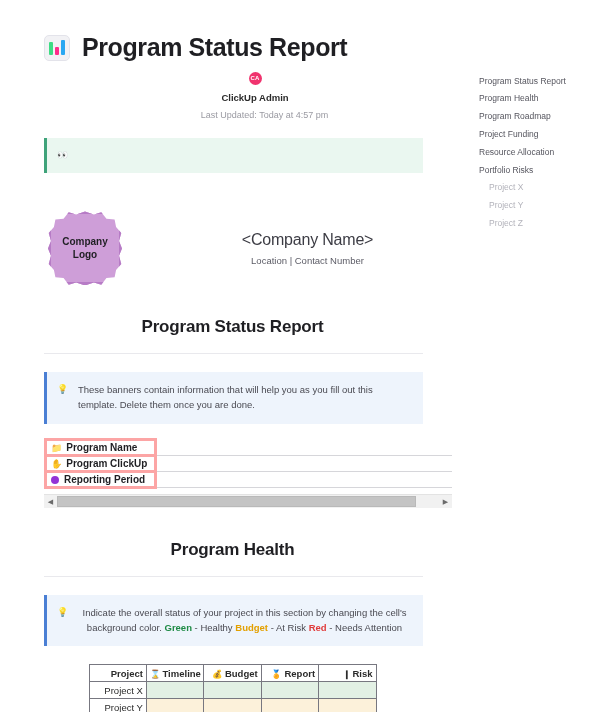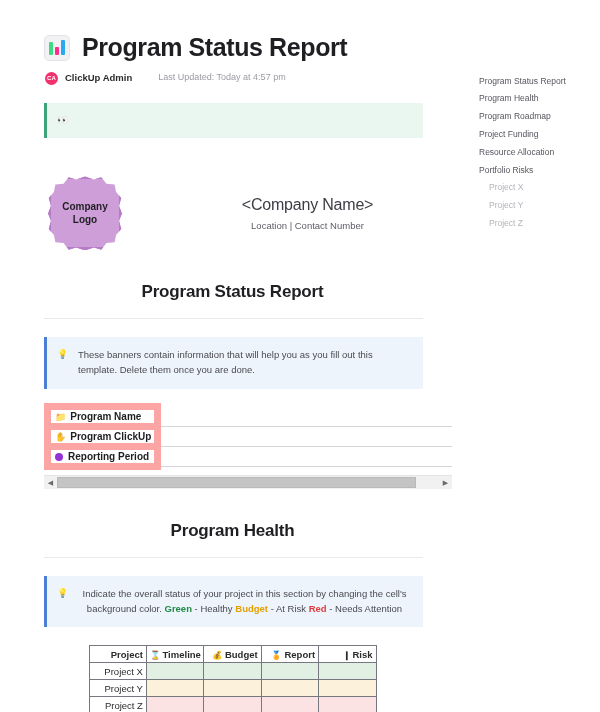--- a/index.html
+++ b/index.html
@@ -64,24 +64,25 @@
   .page-title {
     font-size: 25px;
     font-weight: bold;
     letter-spacing: -0.4px;
     color: #1f1f23;
     line-height: 1.1;
   }
 
   .meta-row {
     display: flex;
-    align-items: flex-start;
+    align-items: center;
     gap: 7px;
     padding: 10px 0 0 45px;
     font-size: 9.5px;
+    flex-direction: column;
   }
   .avatar {
     width: 13px;
     height: 13px;
     border-radius: 50%;
     background: #f0336e;
     color: #fff;
     font-size: 6px;
     font-weight: bold;
     display: flex;
@@ -179,21 +180,21 @@
     table-layout: fixed;
     font-size: 10px;
   }
   .info-table td {
     height: 16px;
     padding: 1px 4px;
     box-sizing: border-box;
   }
   .info-label {
     width: 110px;
-    border: 7px solid #fca5a5;
+    border: 3px solid #fca5a5;
     font-weight: bold;
     color: #1f1f23;
     white-space: nowrap;
   }
   .info-value {
     border-bottom: 1px solid #d6d6da;
     border-top: 1px solid #fff;
     background: #fff;
   }
   .info-label .ic { margin-right: 4px; font-size: 9px; }

